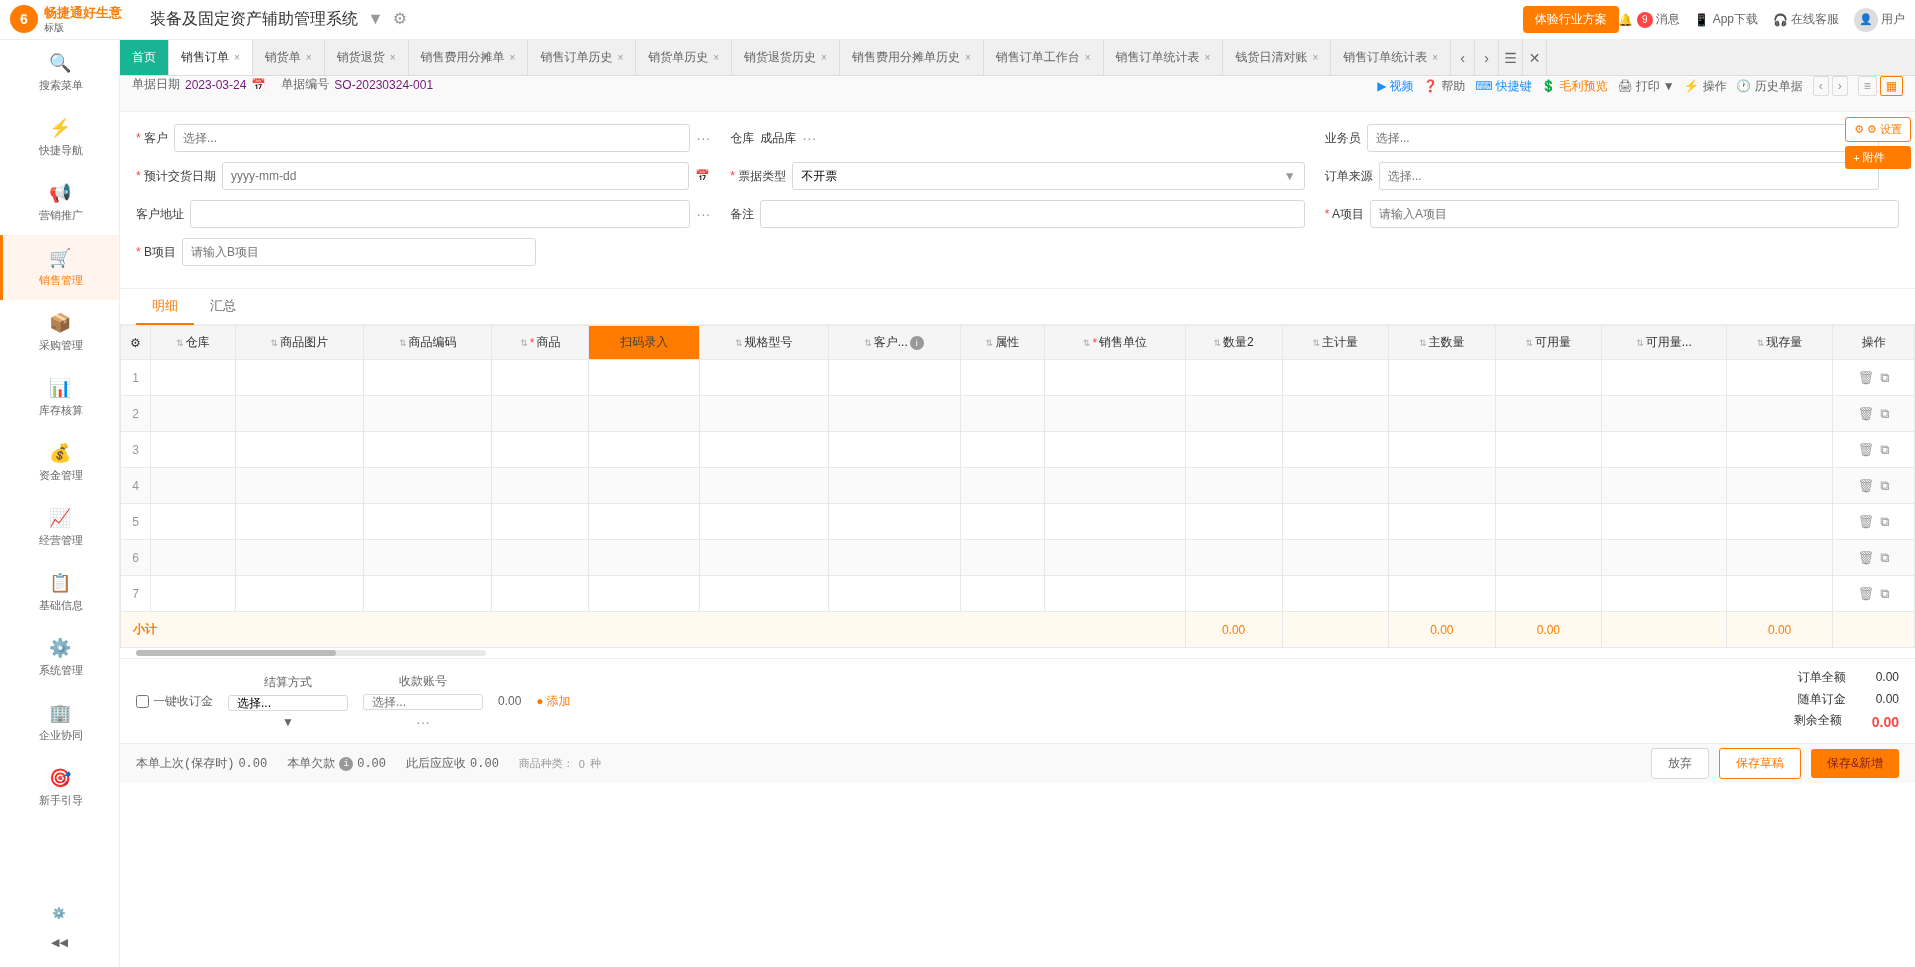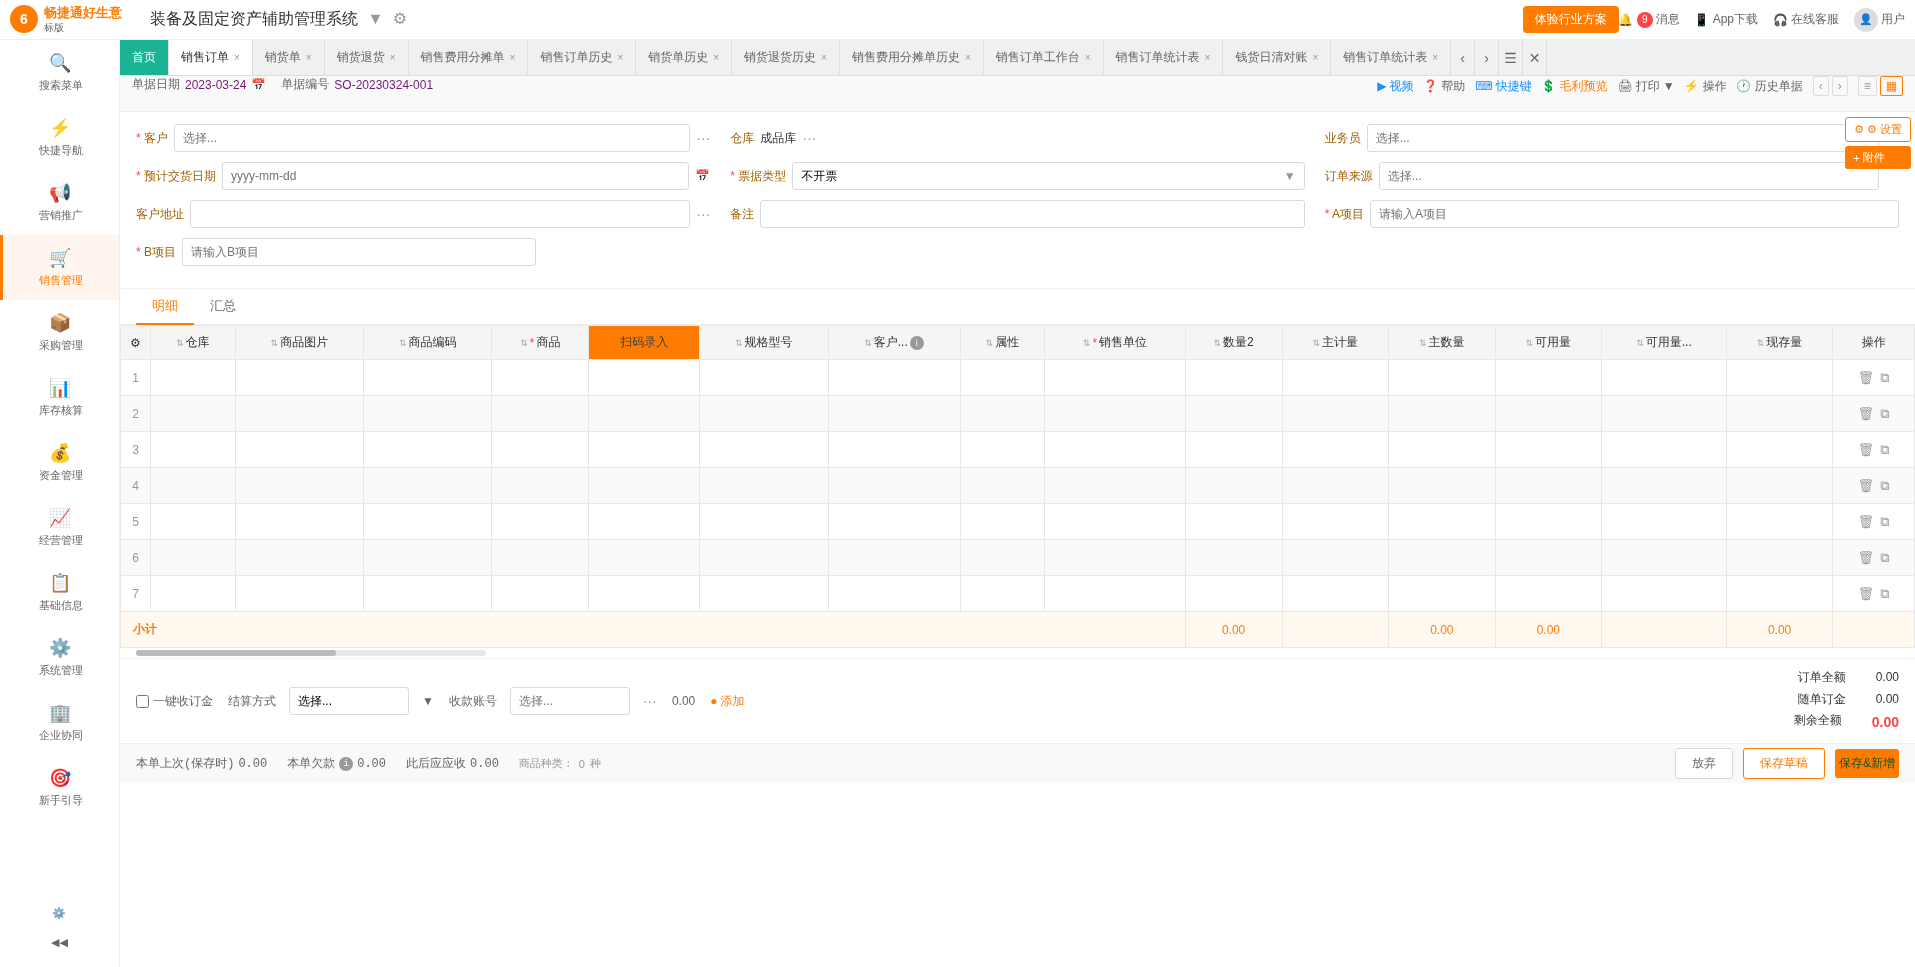--- a/index.html
+++ b/index.html
@@ -253,21 +253,21 @@
       margin-bottom: 10px;
       gap: 20px;
     }
     .form-field {
       display: flex;
       align-items: center;
       gap: 6px;
       flex: 1;
     }
     .form-label {
-      color: #a16207;
+      color: #404040;
       white-space: nowrap;
       font-size: 12px;
     }
     .required::before {
       content: '* ';
       color: #ff4444;
     }
     .form-input {
       flex: 1;
       height: 28px;
@@ -413,25 +413,25 @@
       border: 1px solid #ff7c00;
       padding: 6px 16px;
       border-radius: 3px;
       cursor: pointer;
       font-size: 12px;
       color: #ff7c00;
     }
     .btn-save-new {
       background: #ff7c00;
       border: none;
-      padding: 6px 4px;
+      padding: 6px 16px;
       border-radius: 3px;
       cursor: pointer;
       font-size: 12px;
-      color: #14532d;
+      color: #7f1d1d;
     }
 
     
     .order-summary {
       text-align: right;
       font-size: 12px;
       color: #333;
       line-height: 1.8;
       margin-left: auto;
     }
@@ -447,21 +447,22 @@
       align-items: center;
       padding: 8px 16px;
       gap: 15px;
       border-top: 1px solid #f0f0f0;
       font-size: 12px;
       color: #666;
     }
     .payment-field {
       display: flex;
       align-items: center;
-      gap: 13px;
+      gap: 4px;
+      flex-direction: column;
     }
     .checkbox-label {
       display: flex;
       align-items: center;
       gap: 4px;
       cursor: pointer;
     }
     .add-btn {
       display: flex;
       align-items: center;

